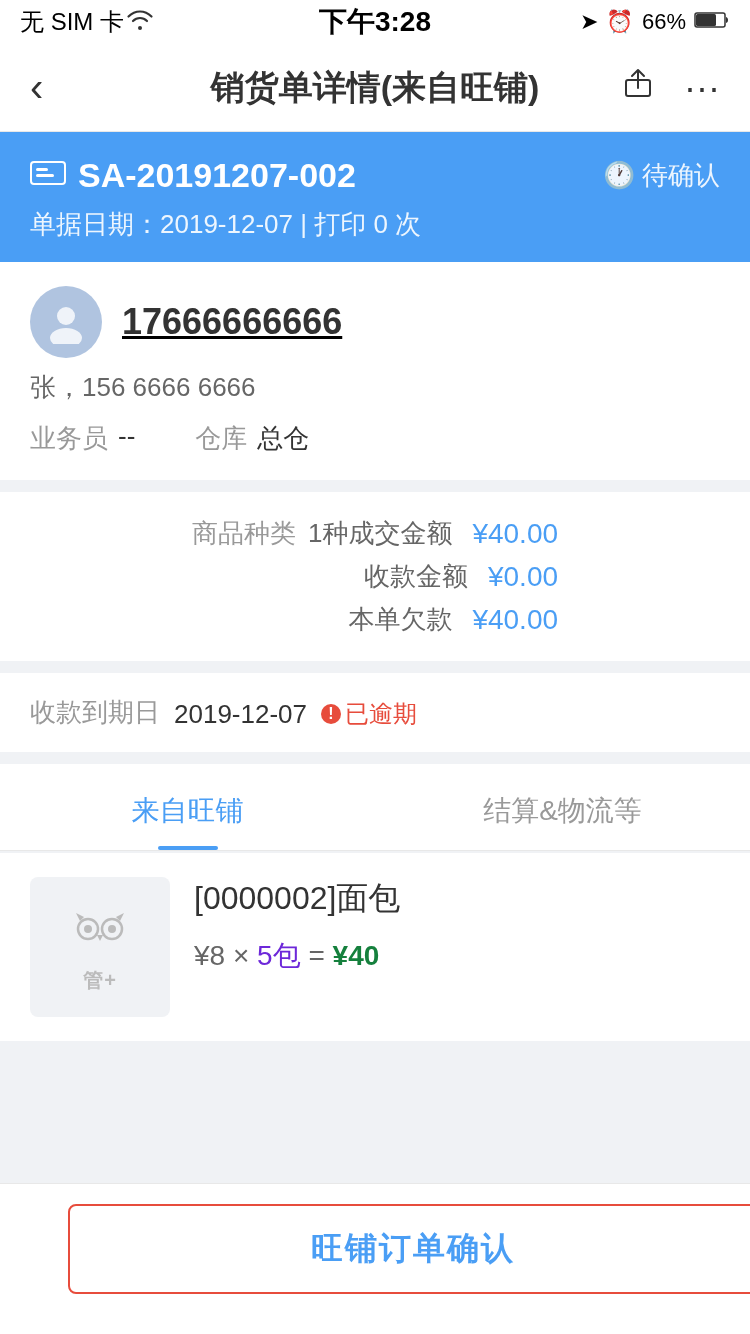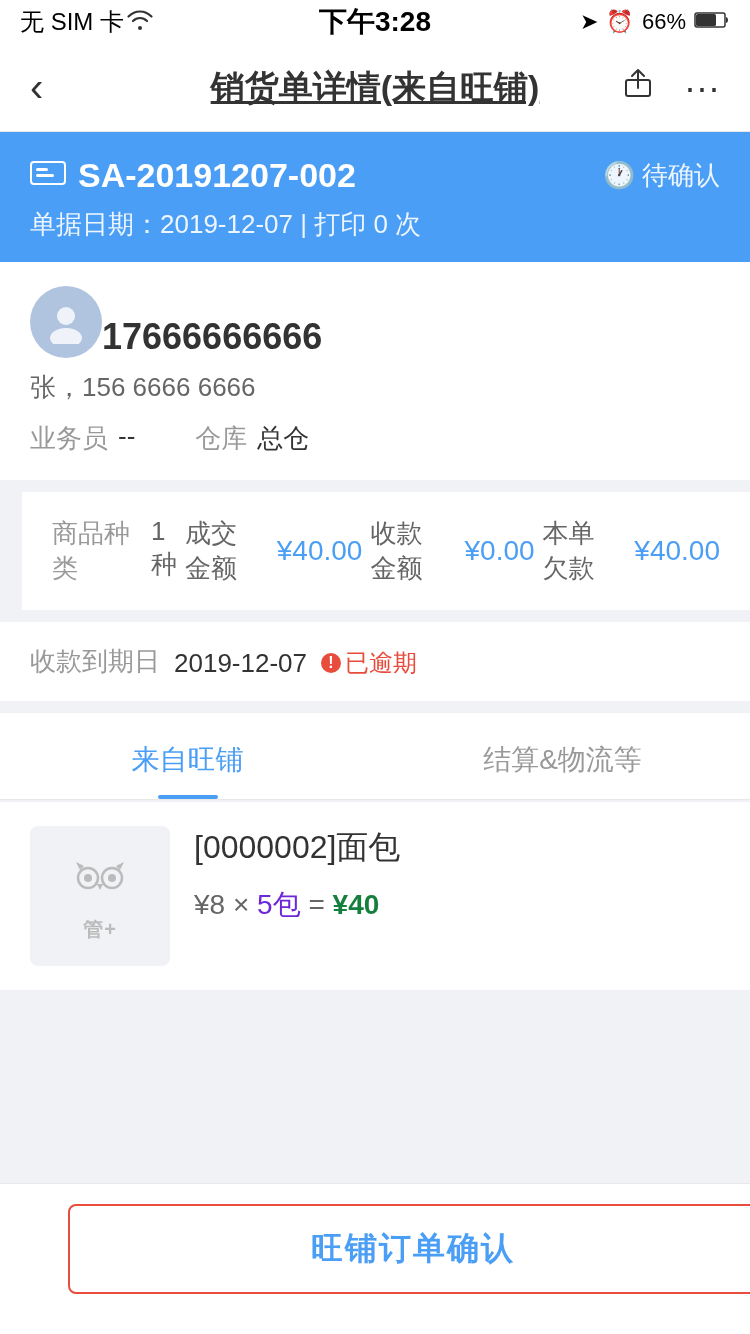--- a/index.html
+++ b/index.html
@@ -60,21 +60,20 @@
       cursor: pointer;
       margin-right: 20px;
     }
     .nav-title {
       position: absolute;
       left: 50%;
       transform: translateX(-50%);
       font-size: 34px;
       font-weight: 600;
       color: #333;
-      text-decoration: underline;
     }
     .nav-actions {
       margin-left: auto;
       display: flex;
       align-items: center;
       gap: 30px;
     }
     .nav-action-icon {
       font-size: 36px;
       color: #333;
@@ -117,22 +116,24 @@
     }
 
     
     .customer-section {
       background: #fff;
       padding: 24px 30px;
       border-bottom: 12px solid #f0f2f5;
     }
     .customer-row {
       display: flex;
-      align-items: flex-end;
+      align-items: center;
+      gap: 20px;
       margin-bottom: 12px;
+      text-decoration: underline;
     }
     .customer-avatar {
       width: 72px;
       height: 72px;
       border-radius: 50%;
       background: #b0c4e0;
       display: flex;
       align-items: center;
       justify-content: center;
       font-size: 40px;
@@ -167,39 +168,38 @@
     }
 
     
     .summary-section {
       background: #fff;
       padding: 24px 30px;
       border-bottom: 12px solid #f0f2f5;
       display: flex;
       justify-content: center;
       align-items: flex-start;
-      margin-left: 22px;
     }
     .summary-left {
       display: flex;
       flex-direction: column;
       gap: 6px;
     }
     .summary-item {
       font-size: 26px;
       color: #666;
       display: flex;
       gap: 12px;
     }
     .summary-label {
       color: #999;
     }
     .summary-right {
       display: flex;
-      flex-direction: row;
+      flex-direction: column;
       align-items: flex-end;
       gap: 8px;
     }
     .summary-money-row {
       display: flex;
       gap: 20px;
       font-size: 26px;
       align-items: center;
     }
     .summary-money-label {

